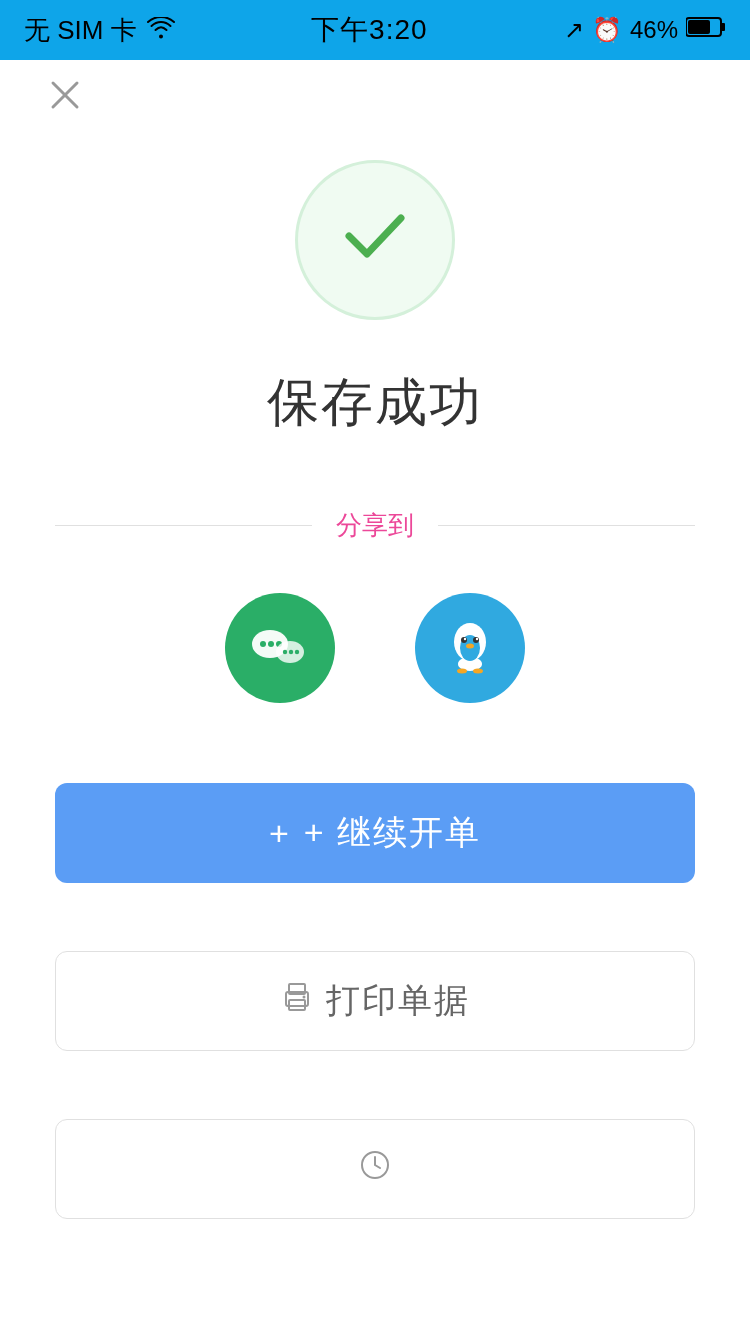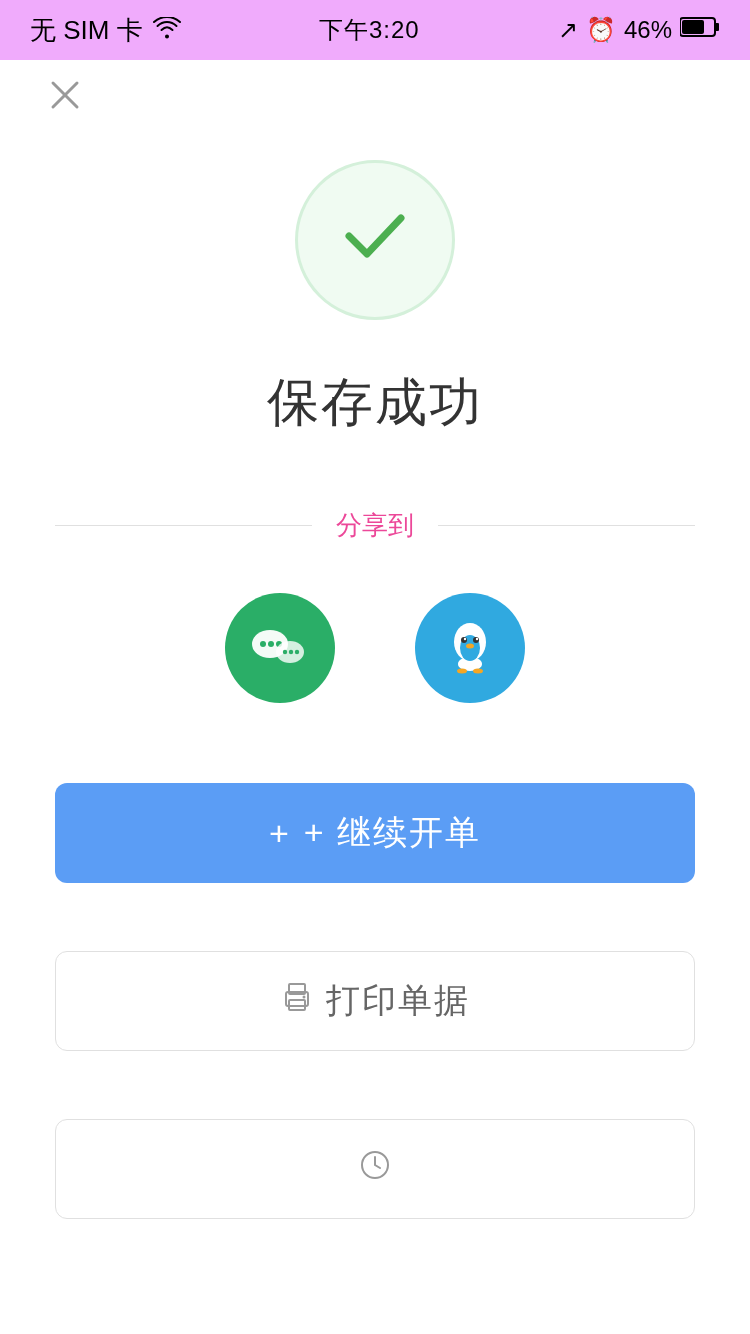--- a/index.html
+++ b/index.html
@@ -11,38 +11,38 @@
       background: #ffffff;
       font-family: -apple-system, 'PingFang SC', 'Helvetica Neue', Arial, sans-serif;
       position: relative;
       overflow-x: hidden;
     }
 
     
     .status-bar {
       width: 100%;
       height: 60px;
-      background: #f0abfc;
+      background: #0ea5e9;
       display: flex;
       align-items: center;
       justify-content: space-between;
-      padding: 0 30px;
+      padding: 0 24px;
       font-size: 26px;
       color: #000;
     }
 
     .status-left {
       display: flex;
       align-items: center;
       gap: 10px;
       font-size: 26px;
     }
 
     .status-center {
-      font-size: 24px;
+      font-size: 28px;
       font-weight: 500;
       letter-spacing: 1px;
     }
 
     .status-right {
       display: flex;
       align-items: center;
       gap: 8px;
       font-size: 24px;
     }

